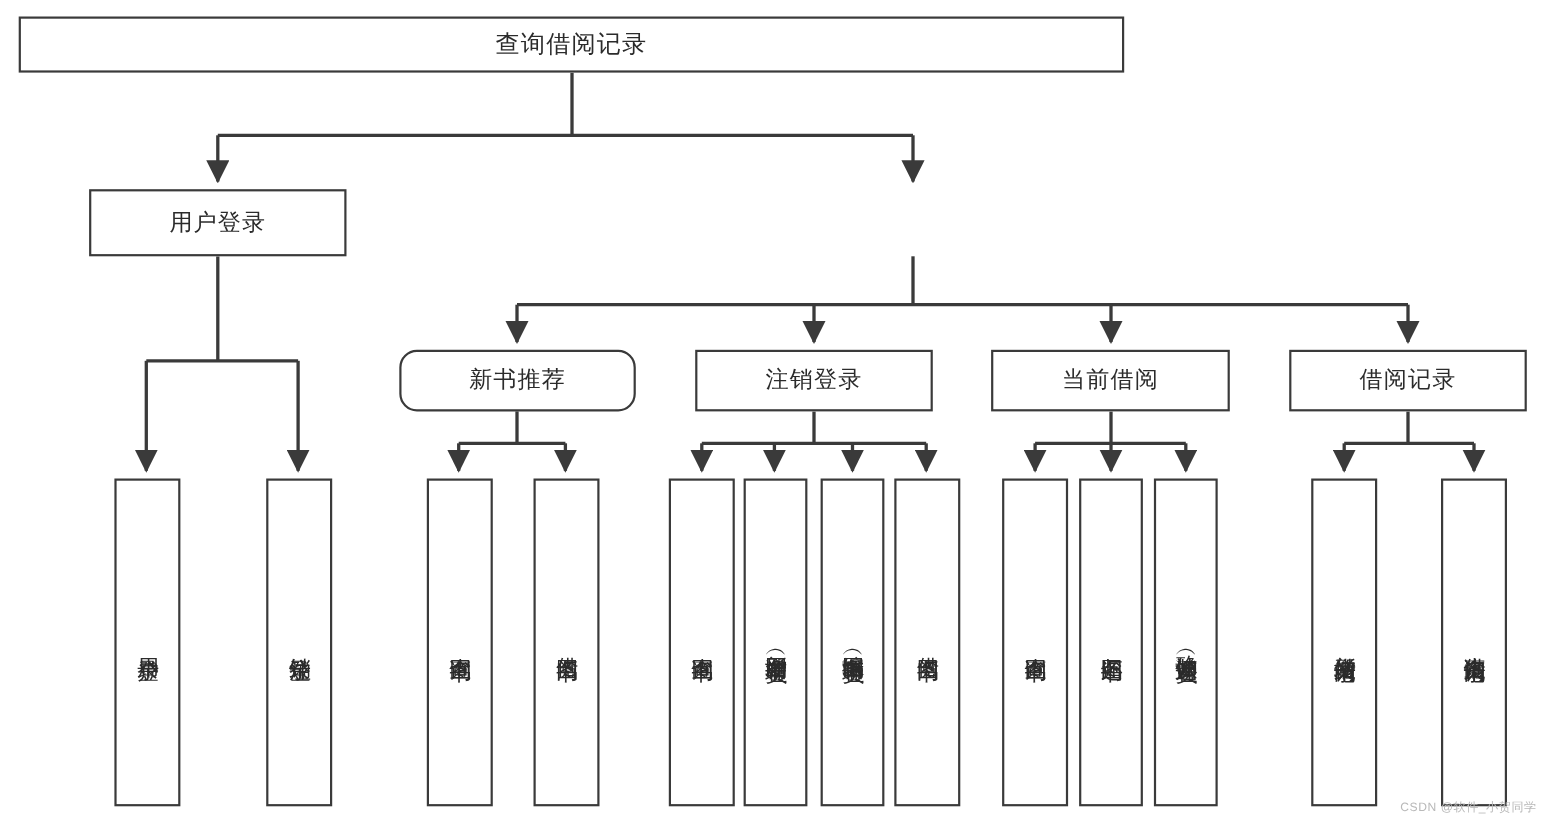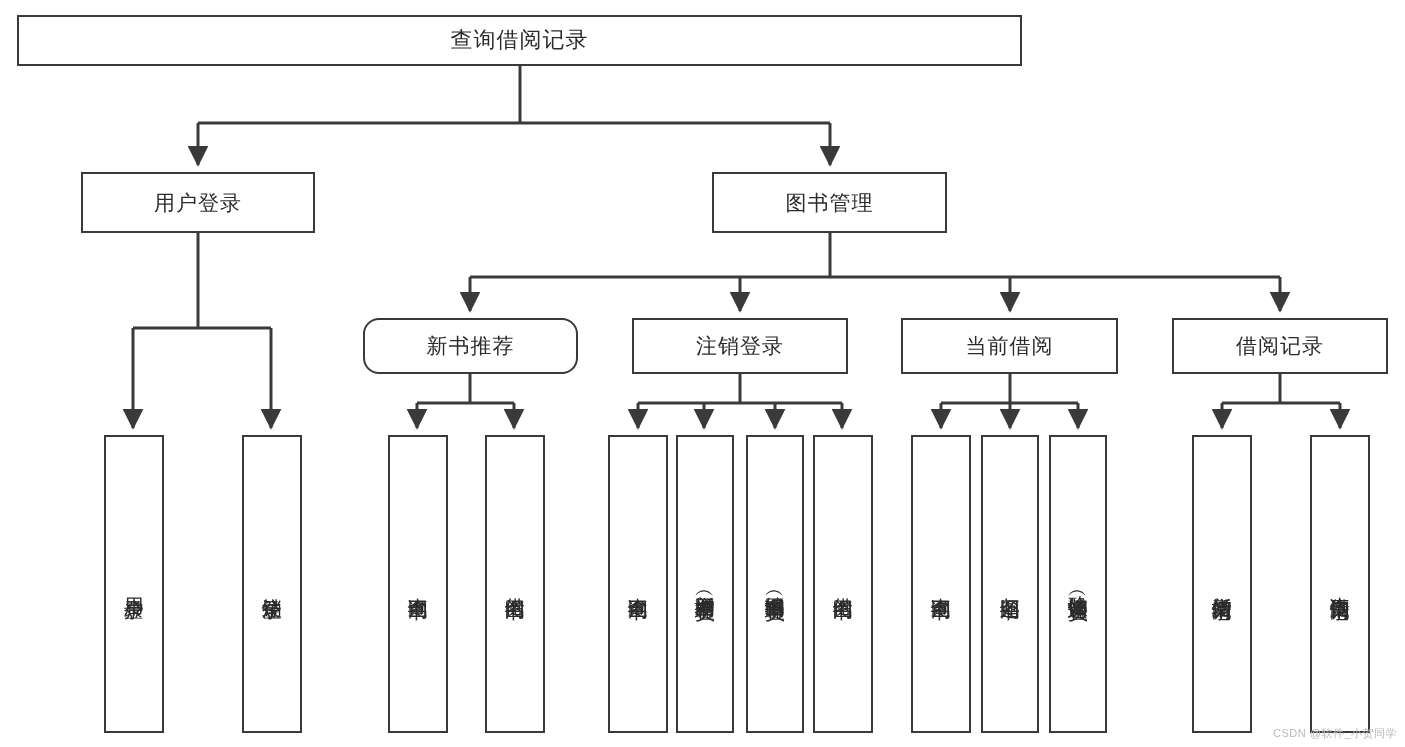--- a/index.html
+++ b/index.html
@@ -121,23 +121,20 @@
     </g>
   </svg>
 
   <div class="node horiz" id="root-node" style="left:17px; top:15px; width:1005px; height:51px;">
     <span>查询借阅记录</span>
   </div>
 
   <div class="node horiz" style="left:81px; top:172px; width:234px; height:61px;">
     <span>用户登录</span>
   </div>
-  <div class="node horiz" style="left:712px; top:172px; width:235px; height:61px;">
-    <span>图书管理</span>
-  </div>
 
   <div class="node horiz" style="left:363px; top:318px; width:215px; height:56px;border-radius:16px;">
     <span>新书推荐</span>
   </div>
   <div class="node horiz" style="left:632px; top:318px; width:216px; height:56px;">
     <span>注销登录</span>
   </div>
   <div class="node horiz" style="left:1172px; top:318px; width:216px; height:56px;">
     <span>借阅记录</span>
   </div>

